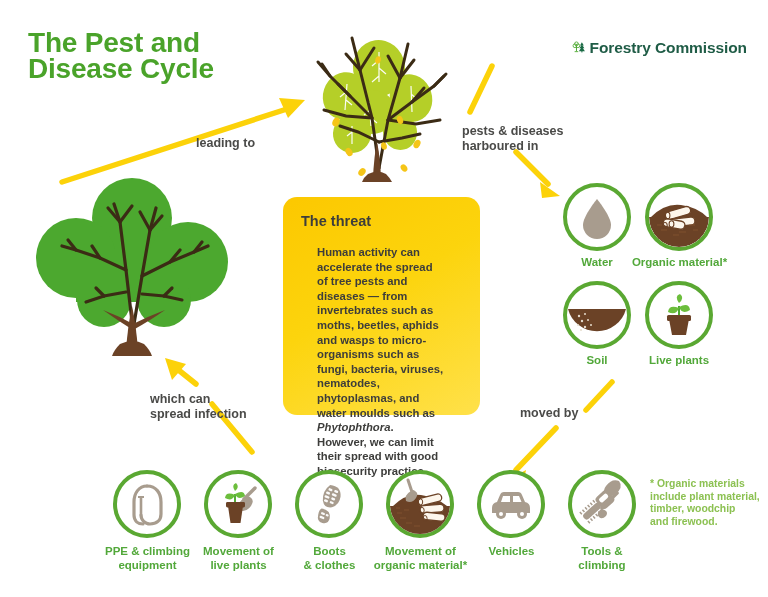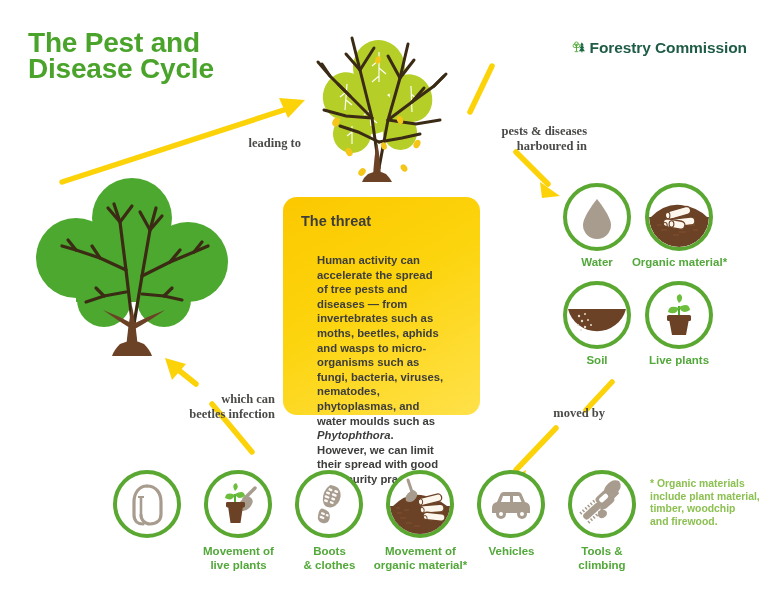--- a/index.html
+++ b/index.html
@@ -25,38 +25,38 @@
   #title .l2{display:block;}
 
   
   #logo{left:572px;top:30px;width:175px;height:36px;display:flex;align-items:center;gap:3px;}
   #logo-text{
     color:#1f5c46;font-size:15.5px;font-weight:bold;letter-spacing:-0.1px;white-space:nowrap;
   }
 
   
   .conn-label{
-    color:#4a4a48;font-size:12.5px;font-weight:bold;line-height:15px;text-align:right;font-family:Liberation Serif, serif;
+    color:#4a4a48;font-size:12.5px;font-weight:bold;line-height:15px;text-align:left;
   }
   #lbl-leading{left:196px;top:136px;width:105px;}
   #lbl-harboured{left:462px;top:124px;width:125px;}
   #lbl-spread{left:150px;top:392px;width:125px;}
   #lbl-moved{left:520px;top:406px;width:85px;}
 
   
   #threat{
     left:283px;top:197px;width:197px;height:218px;
     background:#fcd209;
     border-radius:14px;
     box-sizing:border-box;
     padding:16px 18px 10px 18px;
     background-image:linear-gradient(150deg,#fcc800 0%,#fcd40d 45%,#ffe14a 100%);
   }
   #threat-title{
-    color:#3d3d3b;font-size:14.5px;font-weight:bold;margin:0 0 24px 0;
+    color:#3d3d3b;font-size:14.5px;font-weight:bold;margin:0 0 16px 0;
   }
   #threat-body{
     color:#3d3d3b;font-size:11.3px;line-height:14.6px;font-weight:bold;margin:16px;
   }
   #threat-body i{font-style:italic;}
 
   
   .circ{
     border-radius:50%;
     border:4px solid #5aa832;
@@ -254,21 +254,21 @@
 
   <div class="abs conn-label" id="lbl-leading">
     <span>leading to</span>
   </div>
   <div class="abs conn-label" id="lbl-harboured">
     <span>pests &amp; diseases</span><br>
     <span>harboured in</span>
   </div>
   <div class="abs conn-label" id="lbl-spread">
     <span>which can</span><br>
-    <span>beetles infection</span>
+    <span>spread infection</span>
   </div>
   <div class="abs conn-label" id="lbl-moved">
     <span>moved by</span>
   </div>
 
   <div class="abs" id="threat">
     <div id="threat-title">The threat</div>
     <div id="threat-body"><span>Human activity can accelerate the spread of tree pests and diseases — from invertebrates such as moths, beetles, aphids and wasps to micro-organisms such as fungi, bacteria, viruses, nematodes, phytoplasmas, and water moulds such as </span><i>Phytophthora</i><span>. However, we can limit their spread with good biosecurity practice.</span></div>
   </div>
 
@@ -329,20 +329,24 @@
   </div>
   <div class="abs circ-label" id="l-plants">Live plants</div>
 
   <div class="circ" id="c-ppe">
     <svg width="60" height="60" viewBox="0 0 60 60">
       <path d="M30 12 C39 12 44 19 44 28 L44 40 C44 47 39 50 33 50 C28 50 24 46 24 41" fill="none" stroke="#a89c8e" stroke-width="3.2" stroke-linecap="round"></path>
       <path d="M30 12 C22 12 17 19 17 28 L17 41 C17 47 21 50 26 50" fill="none" stroke="#a89c8e" stroke-width="3.2" stroke-linecap="round"></path>
       <path d="M24 41 L24 24" fill="none" stroke="#a89c8e" stroke-width="2.6" stroke-linecap="round"></path>
       <path d="M21 23 L27 23" fill="none" stroke="#a89c8e" stroke-width="2.2"></path>
     </svg>
+  </div>
+  <div class="abs circ-label" id="l-ppe">
+    <span>PPE &amp; climbing</span><br>
+    <span>equipment</span>
   </div>
 
   <div class="circ" id="c-move-plants">
     <svg width="60" height="60" viewBox="0 0 60 60">
       <g>
         <path d="M47 14 L36 25" stroke="#a89c8e" stroke-width="3.4" stroke-linecap="round" fill="none"></path>
         <path d="M36 24 q-8 6 -5 12 q7 3 12 -4 q4 -6 -1 -9 q-3 -2 -6 1 z" fill="#a89c8e"></path>
       </g>
       <path d="M20 32 h15 l-2.5 17 h-10 z" fill="#6b4226"></path>
       <rect x="18" y="28" width="19" height="5.5" rx="1.4" fill="#6b4226"></rect>

